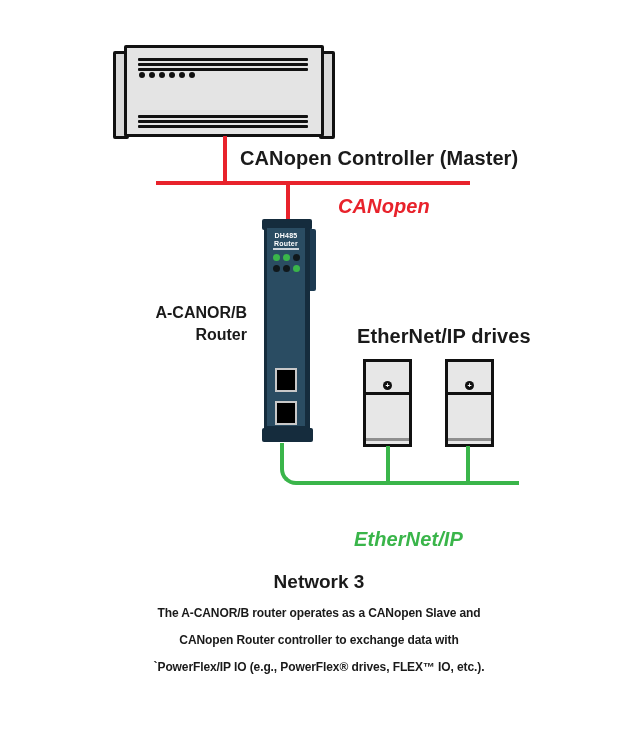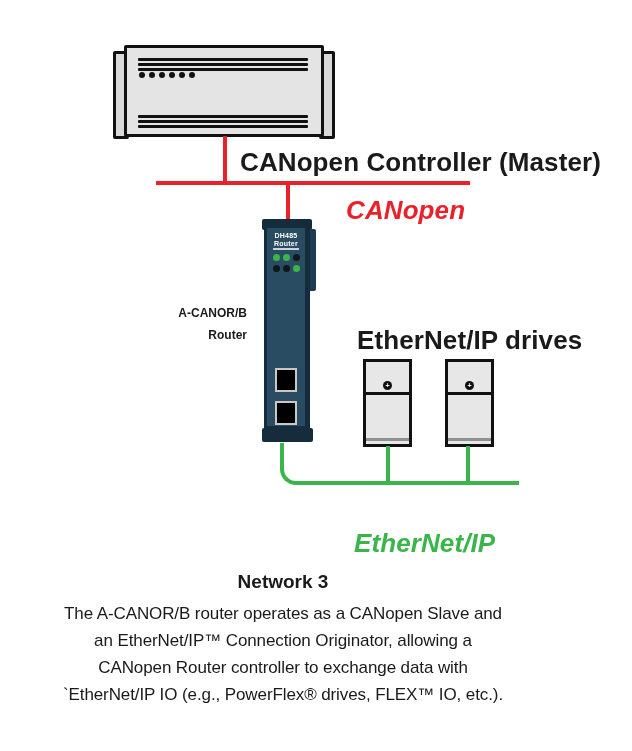--- a/index.html
+++ b/index.html
@@ -18,25 +18,25 @@
 
   
   .line-red{position:absolute;background:var(--red,#e8222b);}
   
   .line-green{position:absolute;background:var(--green,#3ab54a);}
   .green-L{position:absolute;left:280px;top:443px;width:235px;height:38px;
     border-left:4.5px solid var(--green,#3ab54a);border-bottom:4.5px solid var(--green,#3ab54a);
     border-bottom-left-radius:16px;}
 
   
-  .lbl{position:absolute;font-size:26px;font-weight:600;letter-spacing:.1px;white-space:nowrap;}
+  .lbl{position:absolute;font-size:20px;font-weight:600;letter-spacing:.1px;white-space:nowrap;}
   .lbl-red{color:var(--red,#e8222b);font-style:italic;font-weight:700;}
   .lbl-green{color:var(--green,#3ab54a);font-style:italic;font-weight:700;margin-top:32px;}
   .router-name{position:absolute;left:97px;top:302px;width:150px;text-align:right;
-    font-size:12px;font-weight:600;line-height:22px;}
+    font-size:16px;font-weight:600;line-height:22px;}
 
   
   .rt-cap{position:absolute;background:var(--navy_dark,#152c3d);border-radius:2px;}
   .rt-flange{position:absolute;left:305px;top:229px;width:11px;height:62px;background:#1d3b52;border-radius:2px;}
   .rt-body{position:absolute;left:264px;top:222px;width:46px;height:208px;background:var(--navy_dark,#152c3d);}
   .rt-panel{position:absolute;left:267px;top:228px;width:38px;height:198px;background:var(--navy,#2a4c62);}
   .rt-title{position:absolute;left:0;top:4px;width:100%;text-align:center;color:#fff;
     font-size:7px;line-height:8px;font-weight:700;letter-spacing:.2px;}
   .rt-underline{position:absolute;left:6px;top:20px;width:26px;height:2px;background:#ccd4da;}
   .led-grid{position:absolute;left:4px;top:26px;width:30px;display:grid;grid-template-columns:repeat(3,1fr);
@@ -48,23 +48,23 @@
 
   
   .drive{position:absolute;top:359px;width:43px;height:82px;background:#e7e7e7;border:3px solid #111;}
   .drive .divider{position:absolute;left:0;top:30px;width:100%;height:3px;background:#111;}
   .drive .stripe{position:absolute;left:0;top:76px;width:100%;height:3px;background:#8f8f8f;}
   .knob{position:absolute;left:17px;top:19px;width:9px;height:9px;border-radius:50%;background:#111;
     display:flex;align-items:center;justify-content:center;}
   .knob i{font-style:normal;color:#fff;font-size:7px;line-height:7px;font-weight:700;}
 
   
-  .caption{position:absolute;left:0;top:571px;width:566px;text-align:center;}
+  .caption{position:absolute;left:0;top:571px;width:566px;text-align:center;padding-left:36px;}
   .caption .title{font-size:19px;font-weight:700;margin:0 0 7px 0;}
-  .caption .body-line{font-size:17px;font-weight:400;line-height:27px;letter-spacing:-.1px;}
+  .caption .body-line{font-size:12px;font-weight:700;line-height:27px;letter-spacing:-.1px;}
 </style>
 </head>
 <body>
 
 <div class="canvas">
 
   <div class="ctl-tab" style="left:113px;"></div>
   <div class="ctl-tab" style="left:319px;"></div>
   <div class="ctl-body">
     <div class="vent" style="top:10px;"></div>
@@ -81,21 +81,21 @@
     <div class="vent" style="top:67px;"></div>
     <div class="vent" style="top:72px;"></div>
     <div class="vent" style="top:77px;"></div>
   </div>
 
   <div class="line-red" style="left:222.8px;top:136px;width:4.2px;height:47px;"></div>
   <div class="line-red" style="left:156px;top:181px;width:314px;height:4.2px;"></div>
   <div class="line-red" style="left:286px;top:185px;width:4.2px;height:35px;"></div>
 
   <div class="lbl" style="left:240px;top:147px;">CANopen Controller (Master)</div>
-  <div class="lbl lbl-red" style="left:346px;top:195px;text-align:right;">CANopen</div>
+  <div class="lbl lbl-red" style="left:338px;top:195px;text-align:right;">CANopen</div>
 
   <div class="rt-cap" style="left:262px;top:219px;width:50px;height:11px;"></div>
   <div class="rt-flange"></div>
   <div class="rt-body"></div>
   <div class="rt-panel">
     <div class="rt-title">
       <div>DH485</div>
       <div>Router</div>
     </div>
     <div class="rt-underline"></div>
@@ -136,18 +136,17 @@
 
   <div class="green-L"></div>
   <div class="line-green" style="left:385.5px;top:446px;width:4.5px;height:35px;"></div>
   <div class="line-green" style="left:465.5px;top:446px;width:4.5px;height:35px;"></div>
 
   <div class="lbl lbl-green" style="left:354px;top:496px;">EtherNet/IP</div>
 
   <div class="caption">
     <div class="title">Network 3</div>
     <div class="body-line">The A-CANOR/B router operates as a CANopen Slave and</div>
-    <div class="body-line">an EtherNet/IP™ Connection Originator, allowing a</div>
     <div class="body-line">CANopen Router controller to exchange data with</div>
-    <div class="body-line">`EtherNet/IP IO (e.g., PowerFlex® drives, FLEX™ IO, etc.).</div>
+    <div class="body-line">`PowerFlex/IP IO (e.g., PowerFlex® drives, FLEX™ IO, etc.).</div>
   </div>
 
 </div>
 
 </body></html>

